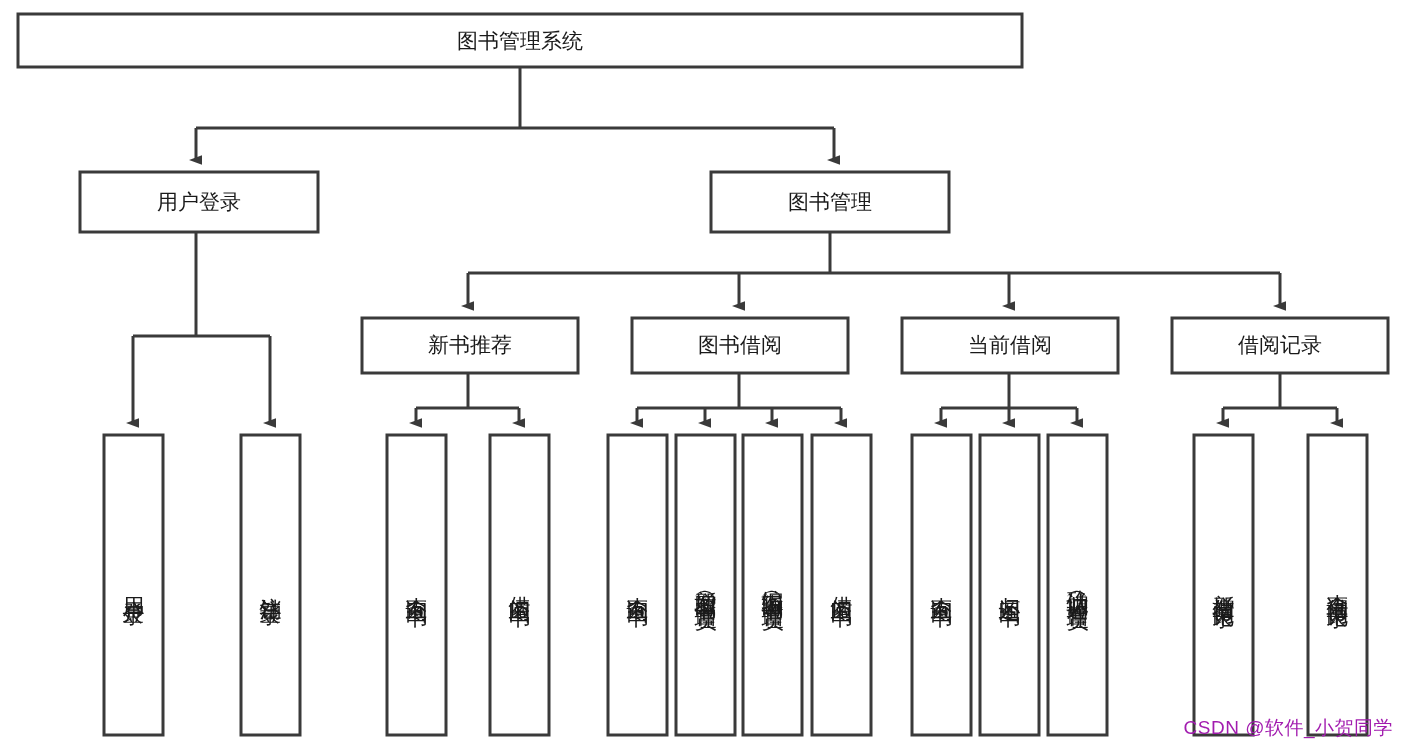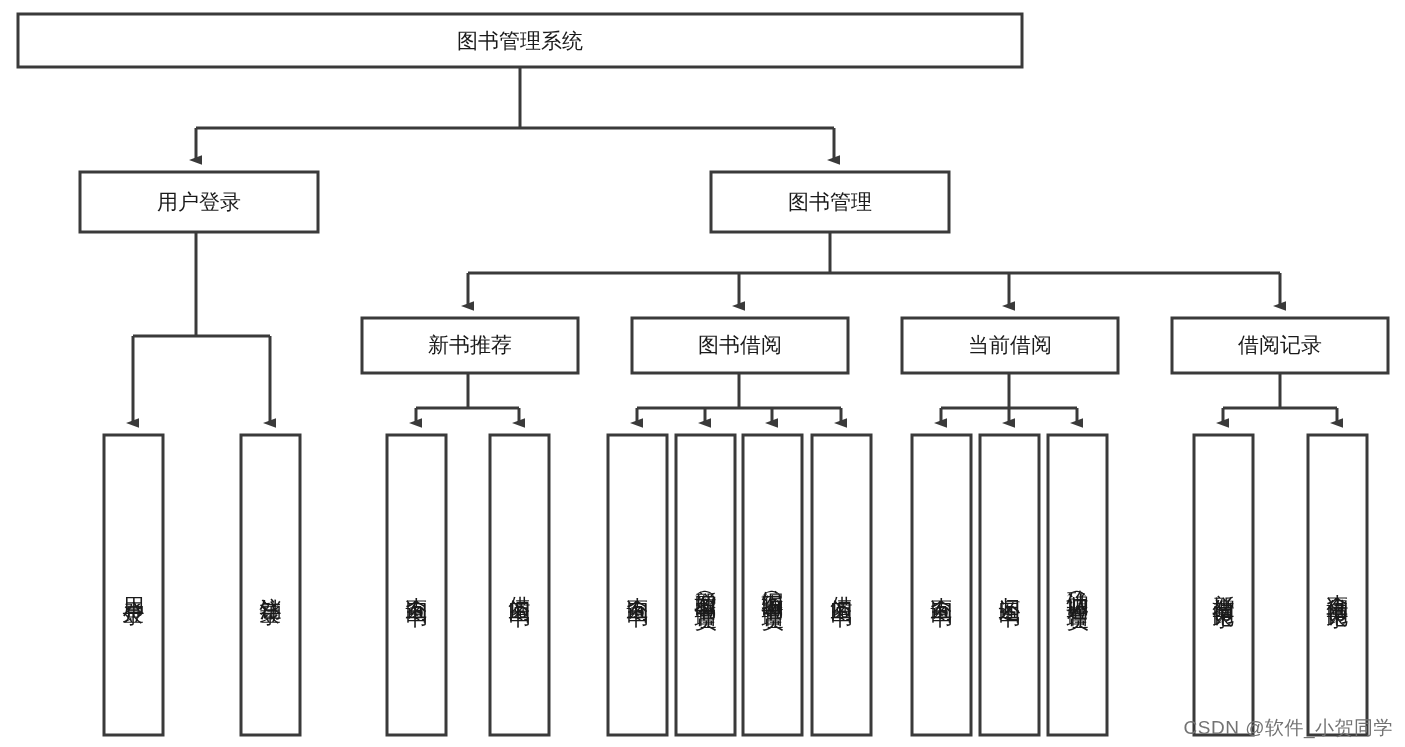--- a/index.html
+++ b/index.html
@@ -58,21 +58,21 @@
     letter-spacing: 3px;
     line-height: 1;
     white-space: nowrap;
   }
   #watermark {
     position: absolute;
     right: 12px;
     bottom: 6px;
     font-family: "Liberation Sans", "DejaVu Sans", sans-serif;
     font-size: 19px;
-    color: #737373;
+    color: #a21caf;
     white-space: nowrap;
     letter-spacing: 0.5px;
   }
 </style>
 </head>
 <body>
 
 <svg id="diagram" viewBox="0 0 1405 747">
   <defs>
     <marker id="arrow" markerWidth="14" markerHeight="14" refX="5.2" refY="6" orient="auto" markerUnits="userSpaceOnUse">

